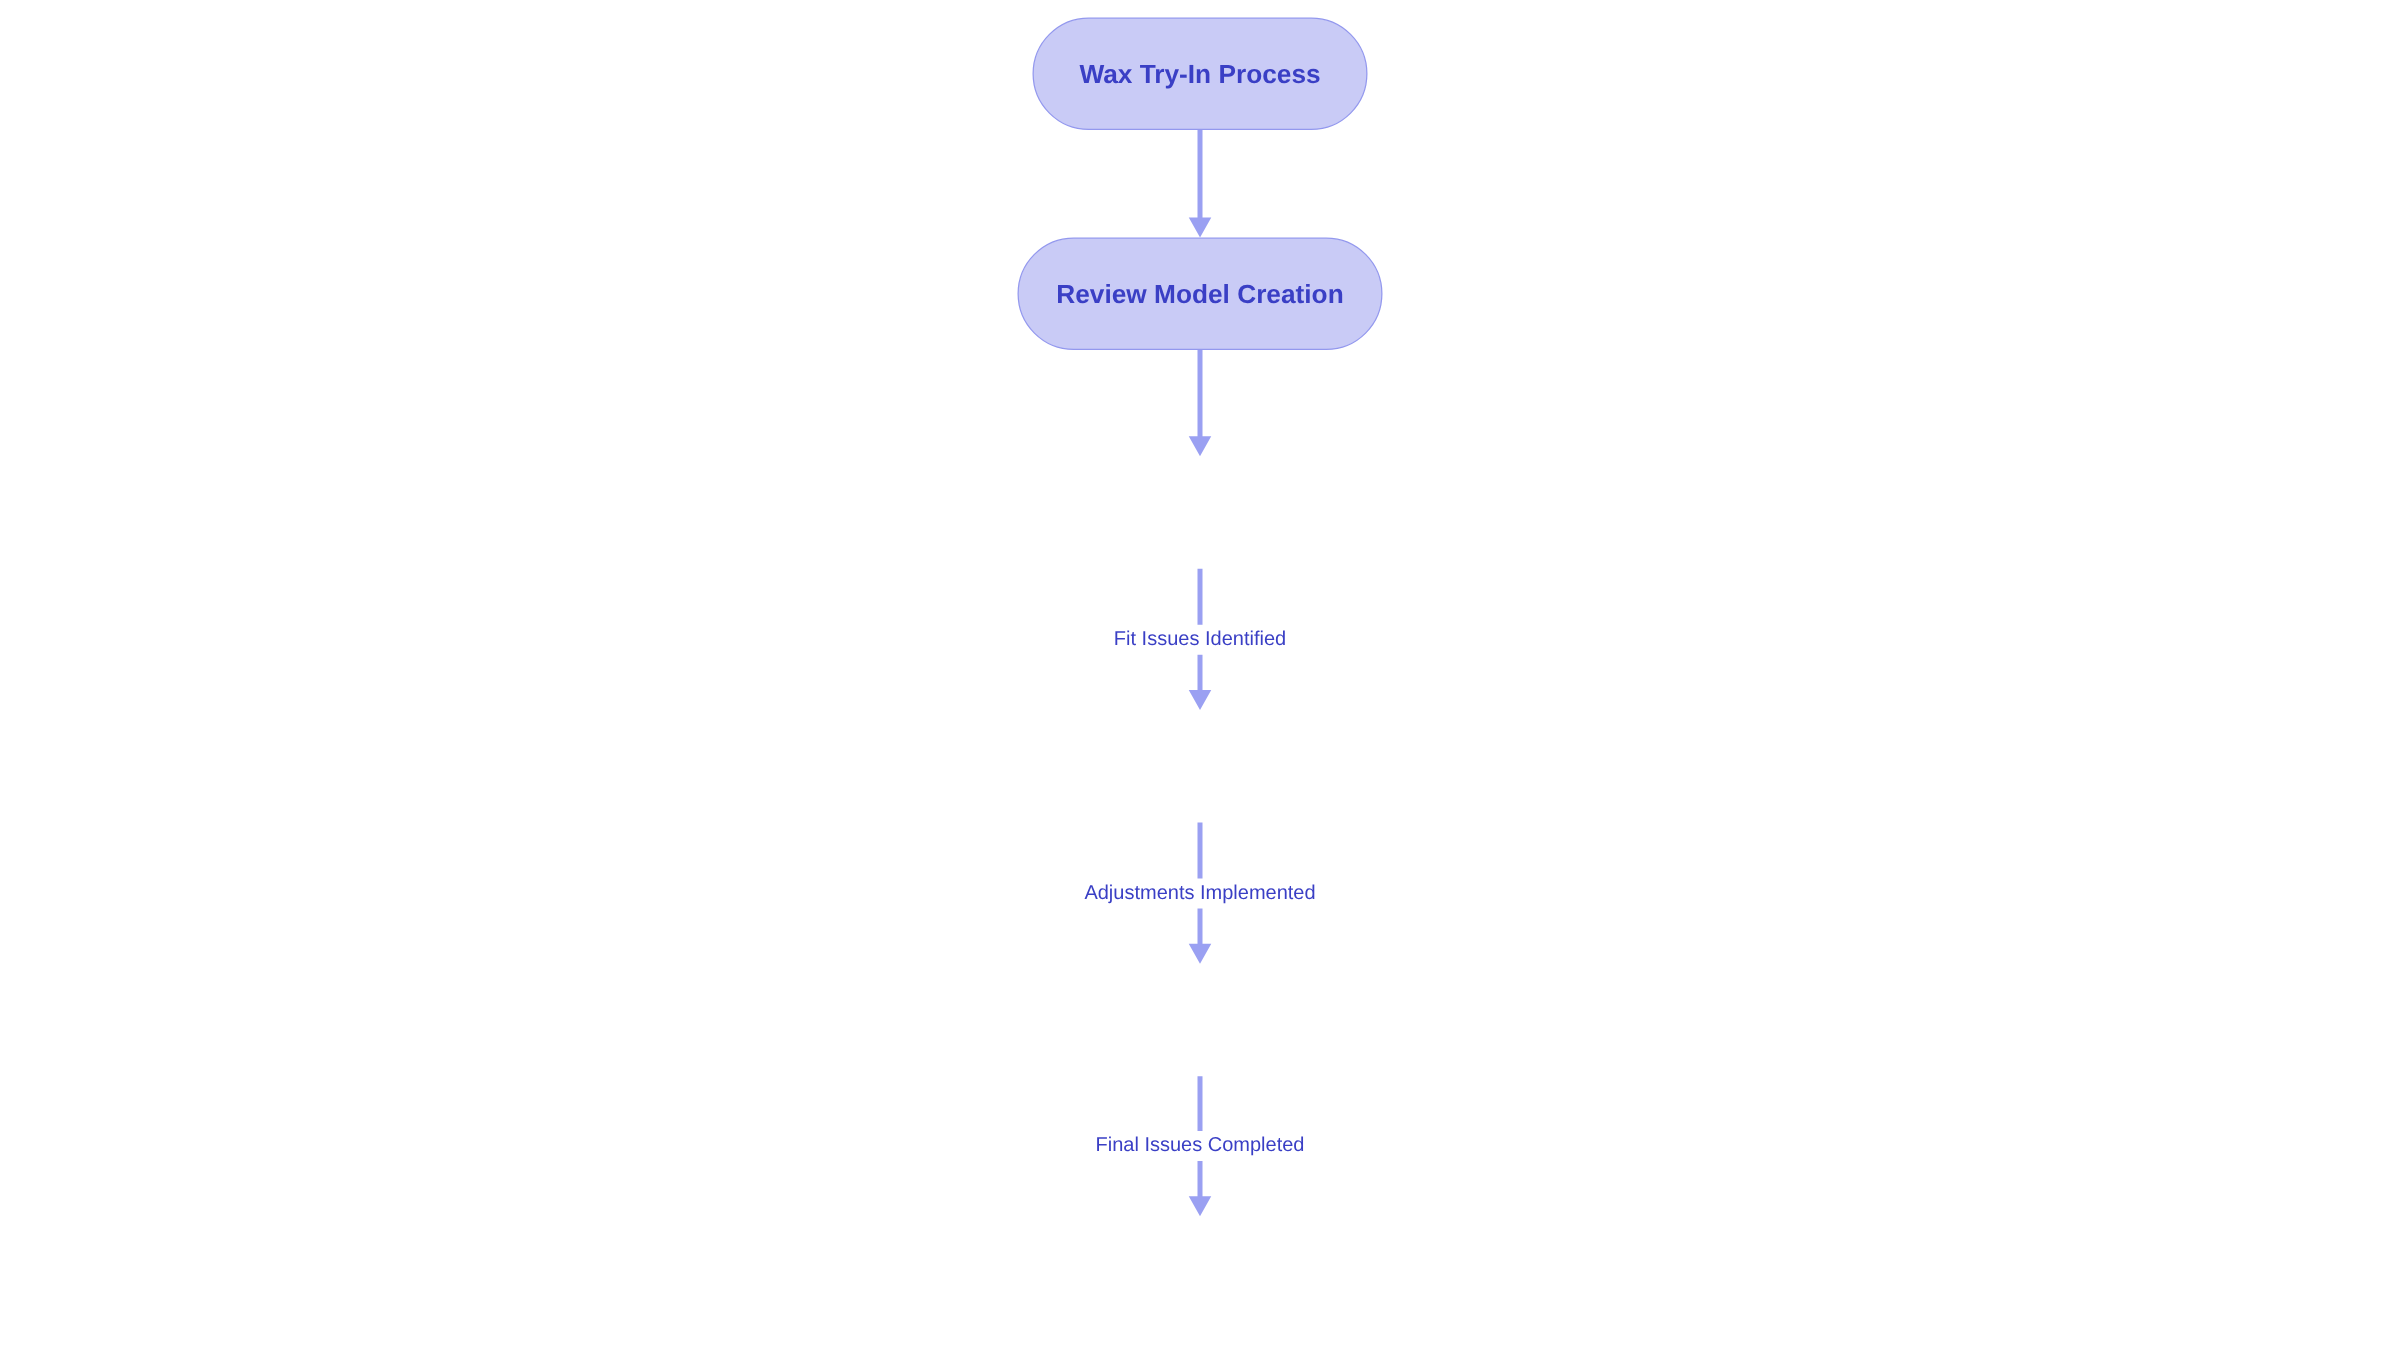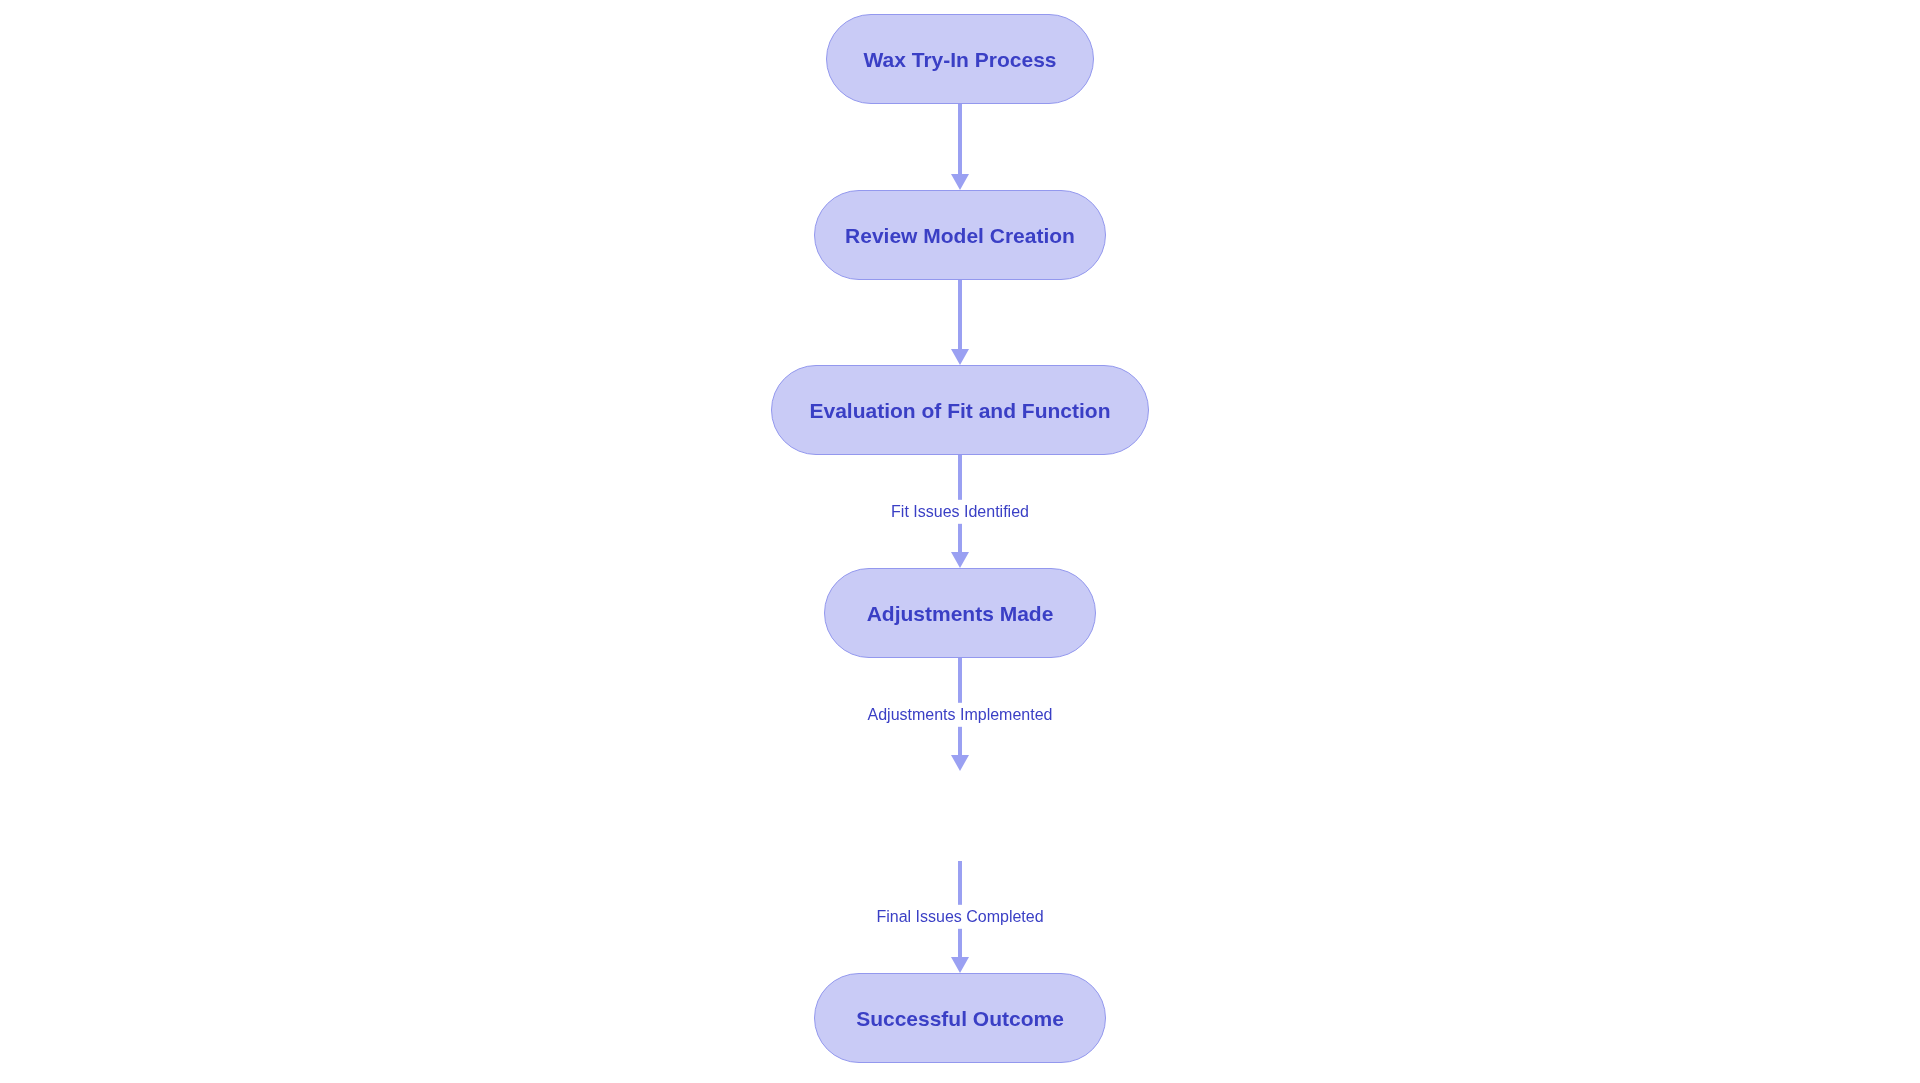--- a/index.html
+++ b/index.html
@@ -86,26 +86,17 @@
   </div>
 
   <div class="node n1">
     <span>Wax Try-In Process</span>
   </div>
 
   <div class="node n2">
     <span>Review Model Creation</span>
   </div>
 
-  <div class="node n3">
-    <span>Evaluation of Fit and Function</span>
-  </div>
-
-  <div class="node n4">
-    <span>Adjustments Made</span>
-  </div>
 
 
-  <div class="node n6">
-    <span>Successful Outcome</span>
-  </div>
+
 
 </div>
 
 </body></html>

